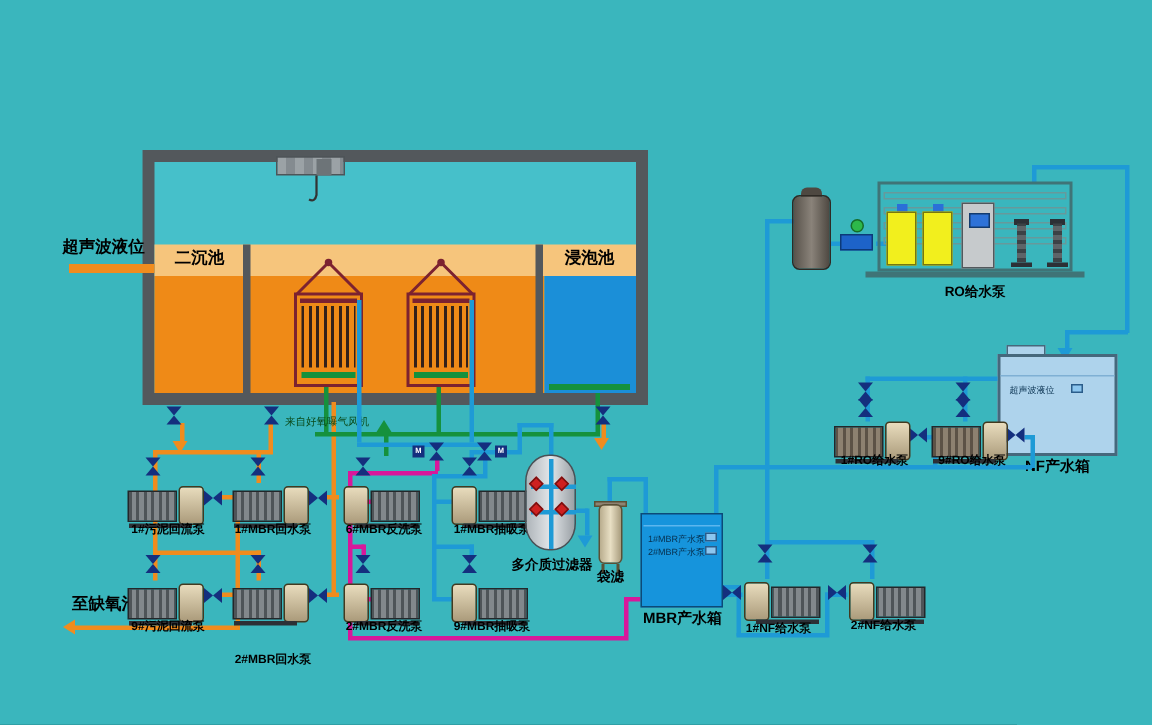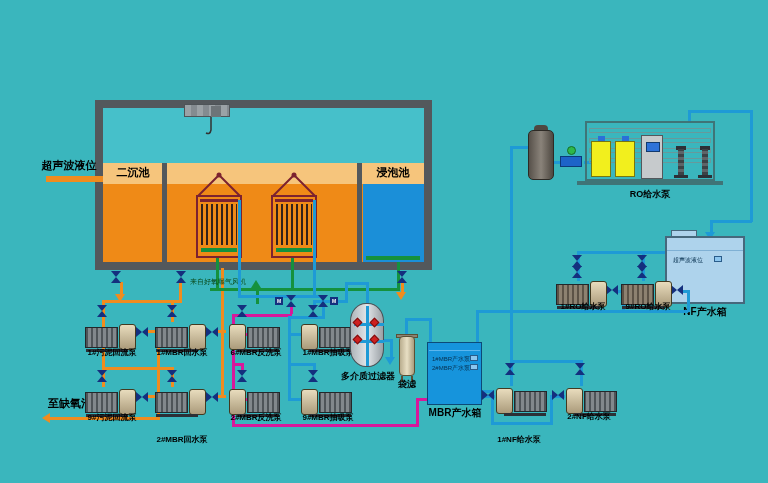--- a/index.html
+++ b/index.html
@@ -269,21 +269,21 @@
   <div class="pump flip" style="left:493px;top:386px">
     <div class="pmot"></div>
       <div class="phead"></div>
       <div class="pbase"></div>
     </div>
   <div class="pump flip" style="left:563px;top:386px">
     <div class="pmot"></div>
       <div class="phead"></div>
       <div class="pbase"></div>
     </div>
-  <div class="lb f8" style="left:488px;top:436px;width:62px">1#NF给水泵</div>
+  <div class="lb f8" style="left:488px;top:415px;width:62px">1#NF给水泵</div>
   <div class="lb f8" style="left:558px;top:413px;width:62px">2#NF给水泵</div>
 
   <div class="abs" style="left:534px;top:125px;width:14px;height:7px;background:#4e4841;border-radius:4px 4px 0 0"></div>
   <div class="abs" style="left:528px;top:130px;width:26px;height:50px;border:1px solid #2e2a25;border-radius:5px;background:linear-gradient(90deg,#57514a,#8a837a,#4e4841)"></div>
   <div class="ph cb" style="left:554px;top:161px;width:8px"></div>
   <div class="abs" style="left:567px;top:146px;width:9px;height:9px;border-radius:50%;background:#2db84a;border:1px solid #156d28"></div>
   <div class="abs" style="left:560px;top:156px;width:22px;height:11px;background:#1d63c8;border:1px solid #0c3a78"></div>
   <div class="ph cb" style="left:584px;top:161px;width:8px"></div>
 
   <div class="pv cb" style="left:688px;top:110px;height:12px"></div>

